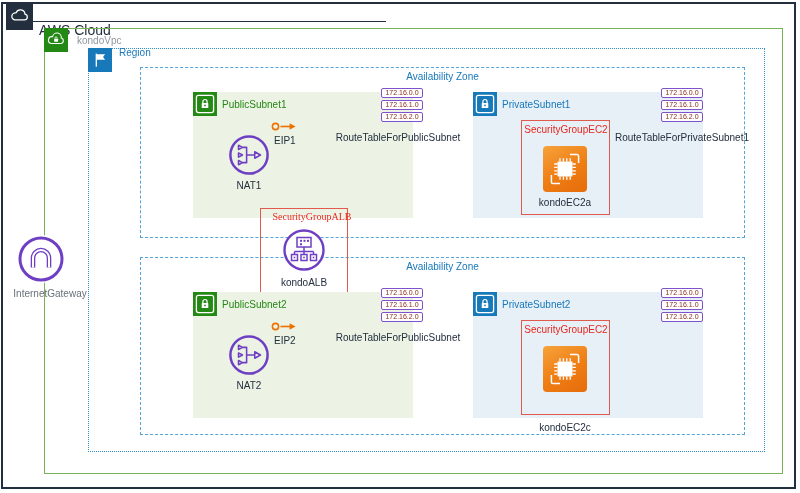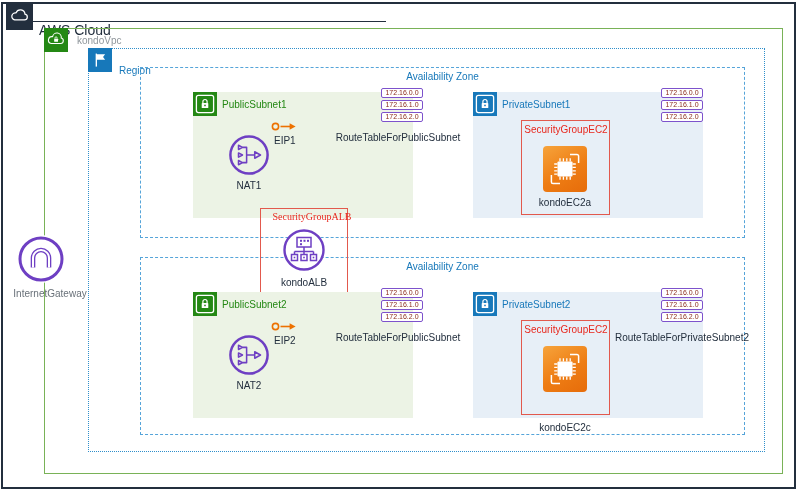--- a/index.html
+++ b/index.html
@@ -52,21 +52,21 @@
   </div>
   <div class="lbl gray-t" style="left:77px;top:35px;">kondoVpc</div>
 
   <div class="abs region-box" style="left:88px;top:48px;width:677px;height:404px;"></div>
   <div class="icon-sq" style="left:88px;top:48px;width:24px;height:24px;background:#1778ba;">
     <svg width="22" height="22" viewBox="0 0 24 24">
       <path d="M8 5 V19.2" stroke="#fff" stroke-width="1.5"></path>
       <path d="M8 5.8 H17.6 L15.3 8.7 L17.6 11.6 H8 Z" fill="#fff"></path>
     </svg>
   </div>
-  <div class="lbl blue-t" style="left:119px;top:65px;">Region</div>
+  <div class="lbl blue-t" style="left:119px;top:47px;">Region</div>
 
   <div class="abs az-box" style="left:140px;top:67px;width:605px;height:171px;"></div>
   <div class="lbl blue-t ctr" style="left:140px;top:71px;width:605px;">Availability Zone</div>
 
   <div class="abs az-box" style="left:140px;top:257px;width:605px;height:178px;"></div>
   <div class="lbl blue-t ctr" style="left:140px;top:261px;width:605px;">Availability Zone</div>
 
   <div class="abs subnet-green" style="left:193px;top:92px;width:220px;height:126px;"></div>
   <div class="icon-sq" style="left:193px;top:92px;width:24px;height:24px;background:#248814;">
     <svg width="24" height="24" viewBox="0 0 24 24">
@@ -137,20 +137,21 @@
       </g>
     </svg>
   </div>
   <div class="lbl ctr" style="left:525px;top:197px;width:80px;">kondoEC2a</div>
 
   <div class="chips" style="left:661px;top:88px;">
     <div class="chip">172.16.0.0</div>
     <div class="chip">172.16.1.0</div>
     <div class="chip">172.16.2.0</div>
   </div>
+  <div class="lbl ctr" style="left:602px;top:132px;width:160px;">RouteTableForPrivateSubnet1</div>
 
   <div class="abs sg-box" style="left:260px;top:208px;width:88px;height:86px;"></div>
   <div class="lbl sg-lbl ctr" style="left:266px;top:211px;width:92px;font-family:Liberation Serif, serif;">SecurityGroupALB</div>
   <div class="abs" style="left:282px;top:228px;">
     <svg width="44" height="44" viewBox="0 0 44 44">
       <circle cx="22" cy="22" r="19.5" fill="#fff" stroke="#6e3fc3" stroke-width="2.4"></circle>
       <g fill="none" stroke="#6e3fc3" stroke-width="1.5">
         <rect x="15" y="9.5" width="14" height="9.5"></rect>
         <path d="M22 19 V23.5 M12.5 23.5 H31.5 M12.5 23.5 V26.5 M22 23.5 V26.5 M31.5 23.5 V26.5"></path>
         <rect x="9.5" y="26.5" width="6" height="6"></rect>
@@ -240,21 +241,20 @@
       </g>
     </svg>
   </div>
   <div class="lbl ctr" style="left:525px;top:397px;width:80px;margin-top:25px;">kondoEC2c</div>
 
   <div class="chips" style="left:661px;top:288px;">
     <div class="chip">172.16.0.0</div>
     <div class="chip">172.16.1.0</div>
     <div class="chip">172.16.2.0</div>
   </div>
-  <div class="lbl ctr" style="left:602px;top:332px;width:160px;">RouteTableForPrivateSubnet2</div>
 
   <div class="abs" style="left:17px;top:235px;background:#fff;border-radius:50%;">
     <svg width="48" height="48" viewBox="0 0 48 48">
       <circle cx="24" cy="24" r="21" fill="#fff" stroke="#6e3fc3" stroke-width="3"></circle>
       <path d="M16 32.5 V23 a8 8 0 0 1 16 0 V32.5" fill="none" stroke="#6e3fc3" stroke-width="4.6"></path>
       <path d="M16 32.5 V23 a8 8 0 0 1 16 0 V32.5" fill="none" stroke="#fff" stroke-width="2"></path>
     </svg>
   </div>
   <div class="lbl ctr igw-t" style="left:-1px;top:288px;width:86px;margin-left:8px;">InternetGateway</div>
 

